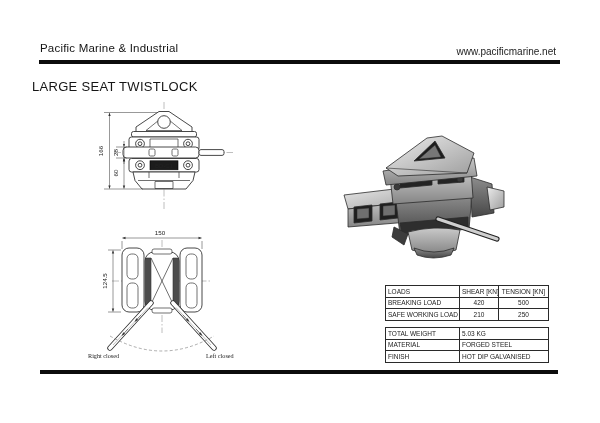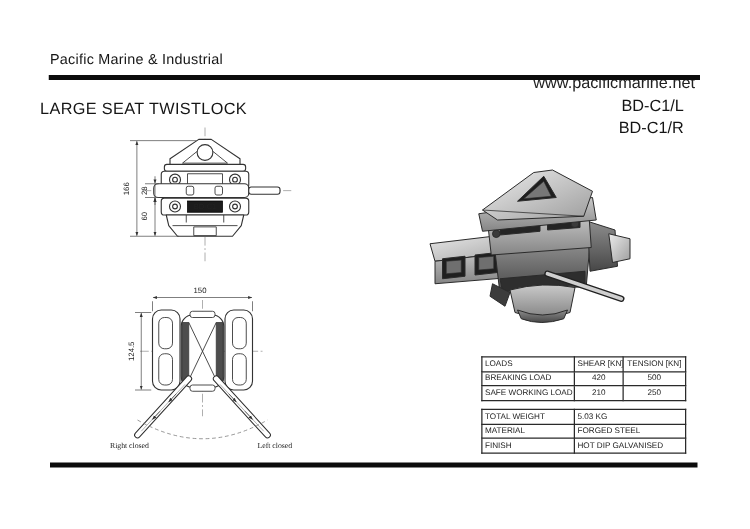--- a/index.html
+++ b/index.html
@@ -1,19 +1,19 @@
 <!DOCTYPE html>
 <html><head>
 <meta charset="utf-8">
 <style>
   html,body{margin:0;padding:0;background:#fff;}
   .page{position:relative;width:600px;height:423px;background:#ffffff;overflow:hidden;
         font-family:"Liberation Sans",sans-serif;color:#151515;}
   .company{position:absolute;left:40px;top:42px;font-size:11.5px;letter-spacing:.2px;}
-  .website{position:absolute;right:44px;top:46px;font-size:13px;color:#222;margin-top:12px;}
+  .website{position:absolute;right:44px;top:46px;font-size:10px;color:#222;}
   .rule{position:absolute;background:#0c0c0c;height:3.5px;}
   .rule-top{left:39px;top:60px;width:521px;}
   .rule-bottom{left:40px;top:370px;width:518px;}
   .title{position:absolute;left:32px;top:79px;font-size:13px;letter-spacing:.3px;}
   .models{position:absolute;right:53px;top:76px;font-size:13px;line-height:17px;text-align:right;}
   .drawing{position:absolute;}
   .render{position:absolute;left:338px;top:127px;}
   table.tbl{position:absolute;border-collapse:collapse;font-size:6.5px;color:#1b1b1b;
             table-layout:fixed;}
   table.tbl td{border:1px solid #2a2a2a;padding:0 2px;height:10.5px;white-space:nowrap;
@@ -26,24 +26,20 @@
 </head>
 <body>
 
 <div class="page">
 
   <div class="company">Pacific Marine &amp; Industrial</div>
   <div class="website">www.pacificmarine.net</div>
   <div class="rule rule-top"></div>
 
   <div class="title">LARGE SEAT TWISTLOCK</div>
-  <div class="models">
-    <div>BD-C1/L</div>
-    <div>BD-C1/R</div>
-  </div>
 
   <svg class="drawing" style="left:88px;top:98px;" width="152" height="118" viewBox="88 98 152 118">
     <defs>
       <marker id="a1e" markerWidth="7" markerHeight="6" refX="5.5" refY="3" orient="auto">
         <path d="M0,0.8 L6,3 L0,5.2 Z" fill="#333"></path>
       </marker>
       <marker id="a1s" markerWidth="7" markerHeight="6" refX="1" refY="3" orient="auto">
         <path d="M6.5,0.8 L0.5,3 L6.5,5.2 Z" fill="#333"></path>
       </marker>
     </defs>

